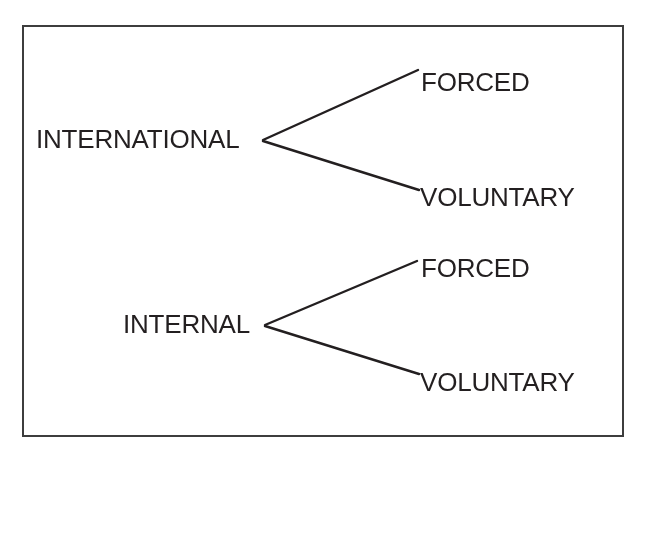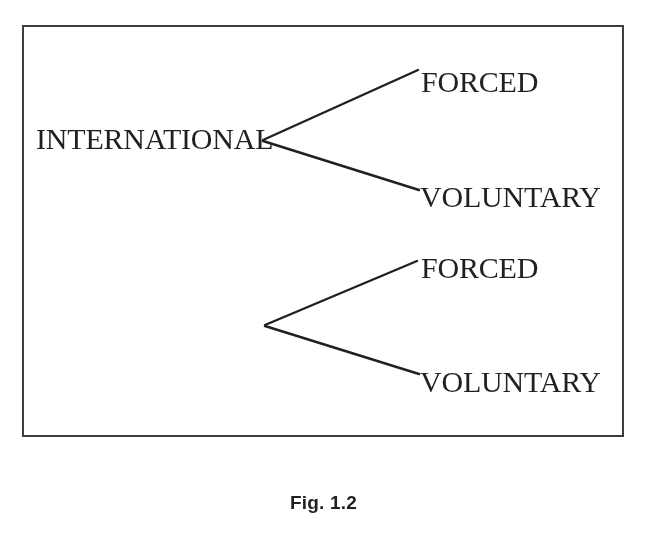--- a/index.html
+++ b/index.html
@@ -41,22 +41,22 @@
     left: 0;
     top: 0;
     width: 647px;
     height: 540px;
     pointer-events: none;
   }
 
   
   .node-label {
     position: absolute;
-    font-family: Liberation Serif, serif;
-    font-size: 30px;
+    font-family: Liberation Sans, sans-serif;
+    font-size: 26px;
     font-weight: 400;
     color: #231f20;
     white-space: nowrap;
     line-height: 1;
     letter-spacing: -0.2px;
   }
 
   
   .node-root {
     text-align: right;
@@ -100,24 +100,24 @@
 
   <svg class="branch-layer" viewBox="0 0 647 540" width="647" height="540">
     <line x1="263" y1="140" x2="418" y2="70" stroke="#231f20" stroke-width="2.4" stroke-linecap="round"></line>
     <line x1="263" y1="141" x2="419" y2="190" stroke="#231f20" stroke-width="2.4" stroke-linecap="round"></line>
     <line x1="265" y1="325" x2="417" y2="261" stroke="#231f20" stroke-width="2.4" stroke-linecap="round"></line>
     <line x1="265" y1="326" x2="419" y2="374" stroke="#231f20" stroke-width="2.4" stroke-linecap="round"></line>
   </svg>
 
   <div class="node-label node-root at-international">INTERNATIONAL</div>
 
+  <div class="node-label node-root at-internal">INTERNAL</div>
 
   <div class="node-label node-leaf at-forced-1">FORCED</div>
 
   <div class="node-label node-leaf at-voluntary-1">VOLUNTARY</div>
 
   <div class="node-label node-leaf at-forced-2">FORCED</div>
 
   <div class="node-label node-leaf at-voluntary-2">VOLUNTARY</div>
 
-  <div class="caption">Fig. 1.2</div>
 
 </div>
 
 </body></html>

